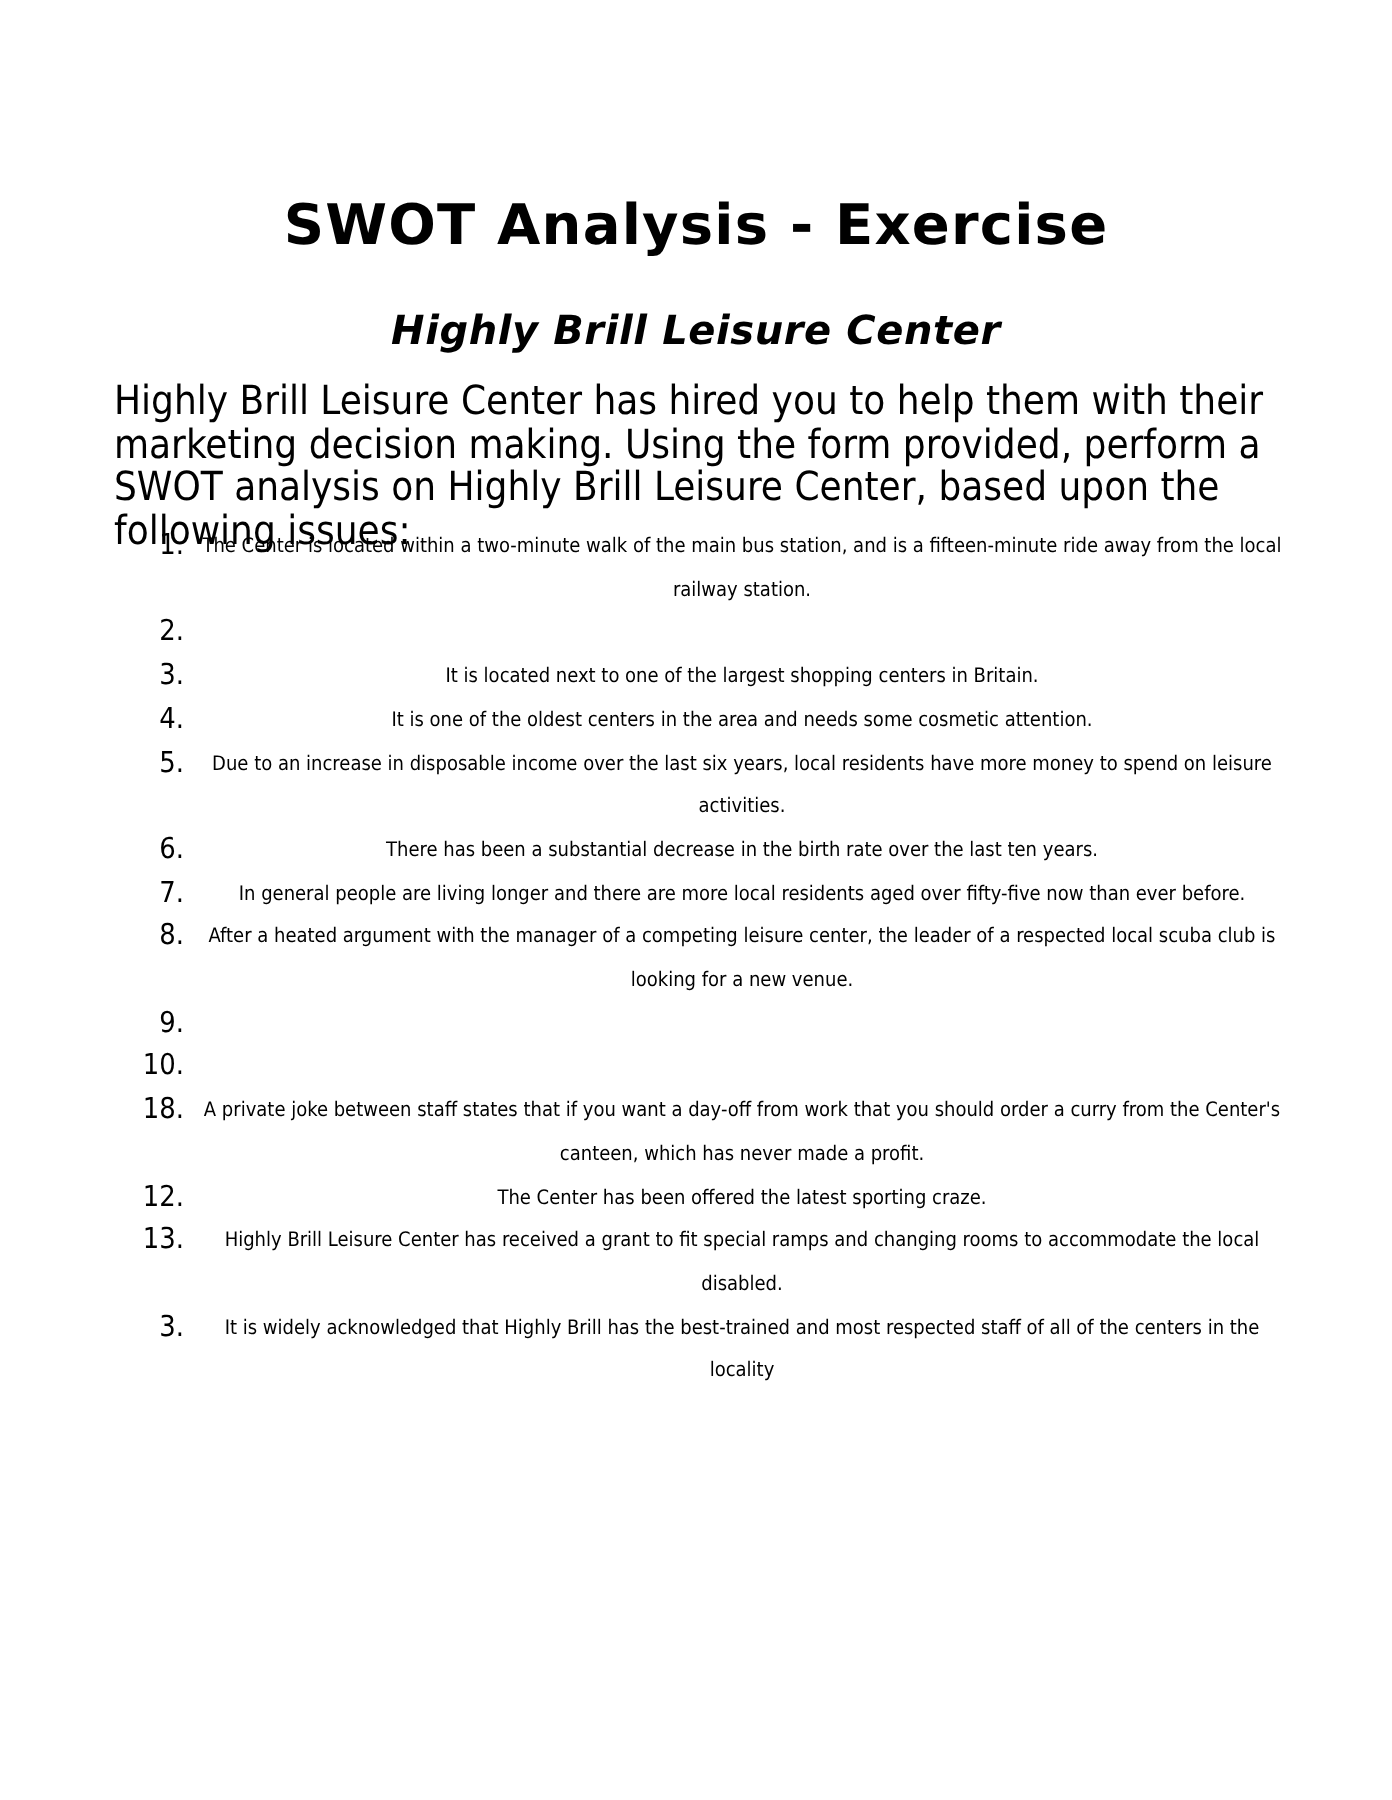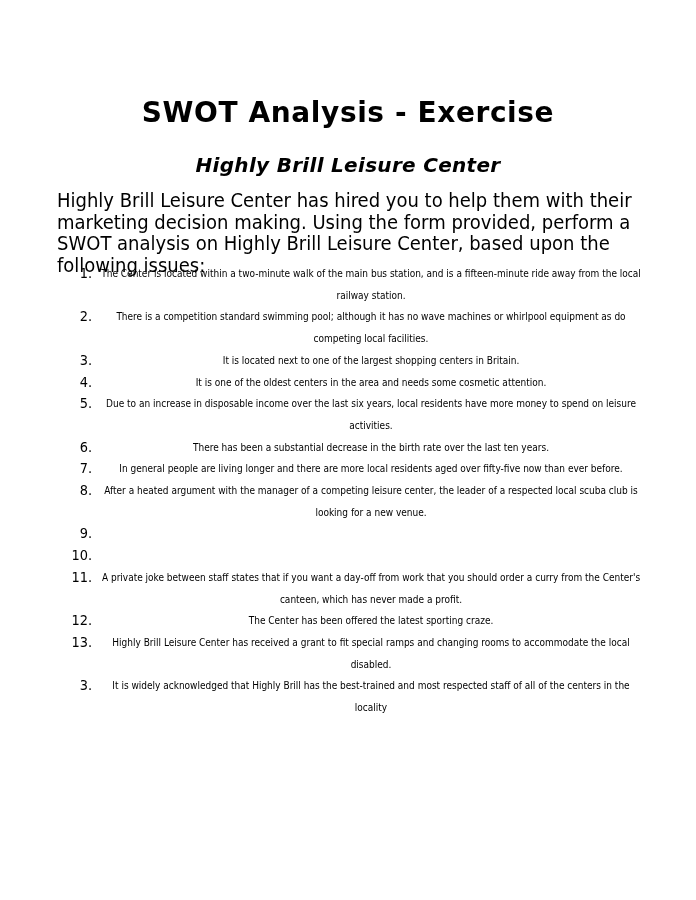--- a/index.html
+++ b/index.html
@@ -120,21 +120,20 @@
   <div class="intro">Highly Brill Leisure Center has hired you to help them with their marketing decision making.  Using the form provided, perform a SWOT analysis on Highly Brill Leisure Center, based upon the following issues:</div>
 
   <div class="issues-list">
 
   <div class="issue-row">
         <div class="issue-num">1.</div>
         <div class="issue-text">The Center is located within a two-minute walk of the main bus station, and is a fifteen-minute ride away from the local railway station.</div>
       </div>
       <div class="issue-row">
         <div class="issue-num">2.</div>
-        <div class="issue-text">There is a competition standard swimming pool; although it has no wave machines or whirlpool equipment as do competing local facilities.</div>
       </div>
       <div class="issue-row">
         <div class="issue-num">3.</div>
         <div class="issue-text">It is located next to one of the largest shopping centers in Britain.</div>
       </div>
       <div class="issue-row">
         <div class="issue-num">4.</div>
         <div class="issue-text">It is one of the oldest centers in the area and needs some cosmetic attention.</div>
       </div>
       <div class="issue-row">
@@ -153,21 +152,21 @@
         <div class="issue-num">8.</div>
         <div class="issue-text">After a heated argument with the manager of a competing leisure center, the leader of a respected local scuba club is looking for a new venue.</div>
       </div>
       <div class="issue-row">
         <div class="issue-num">9.</div>
       </div>
       <div class="issue-row">
         <div class="issue-num">10.</div>
       </div>
       <div class="issue-row">
-        <div class="issue-num">11.</div>
+        <div class="issue-num">18.</div>
         <div class="issue-text">A private joke between staff states that if you want a day-off from work that you should order a curry from the Center's canteen, which has never made a profit.</div>
       </div>
       <div class="issue-row">
         <div class="issue-num">12.</div>
         <div class="issue-text">The Center has been offered the latest sporting craze.</div>
       </div>
       <div class="issue-row">
         <div class="issue-num">13.</div>
         <div class="issue-text">Highly Brill Leisure Center has received a grant to fit special ramps and changing rooms to accommodate the local disabled.</div>
       </div>

